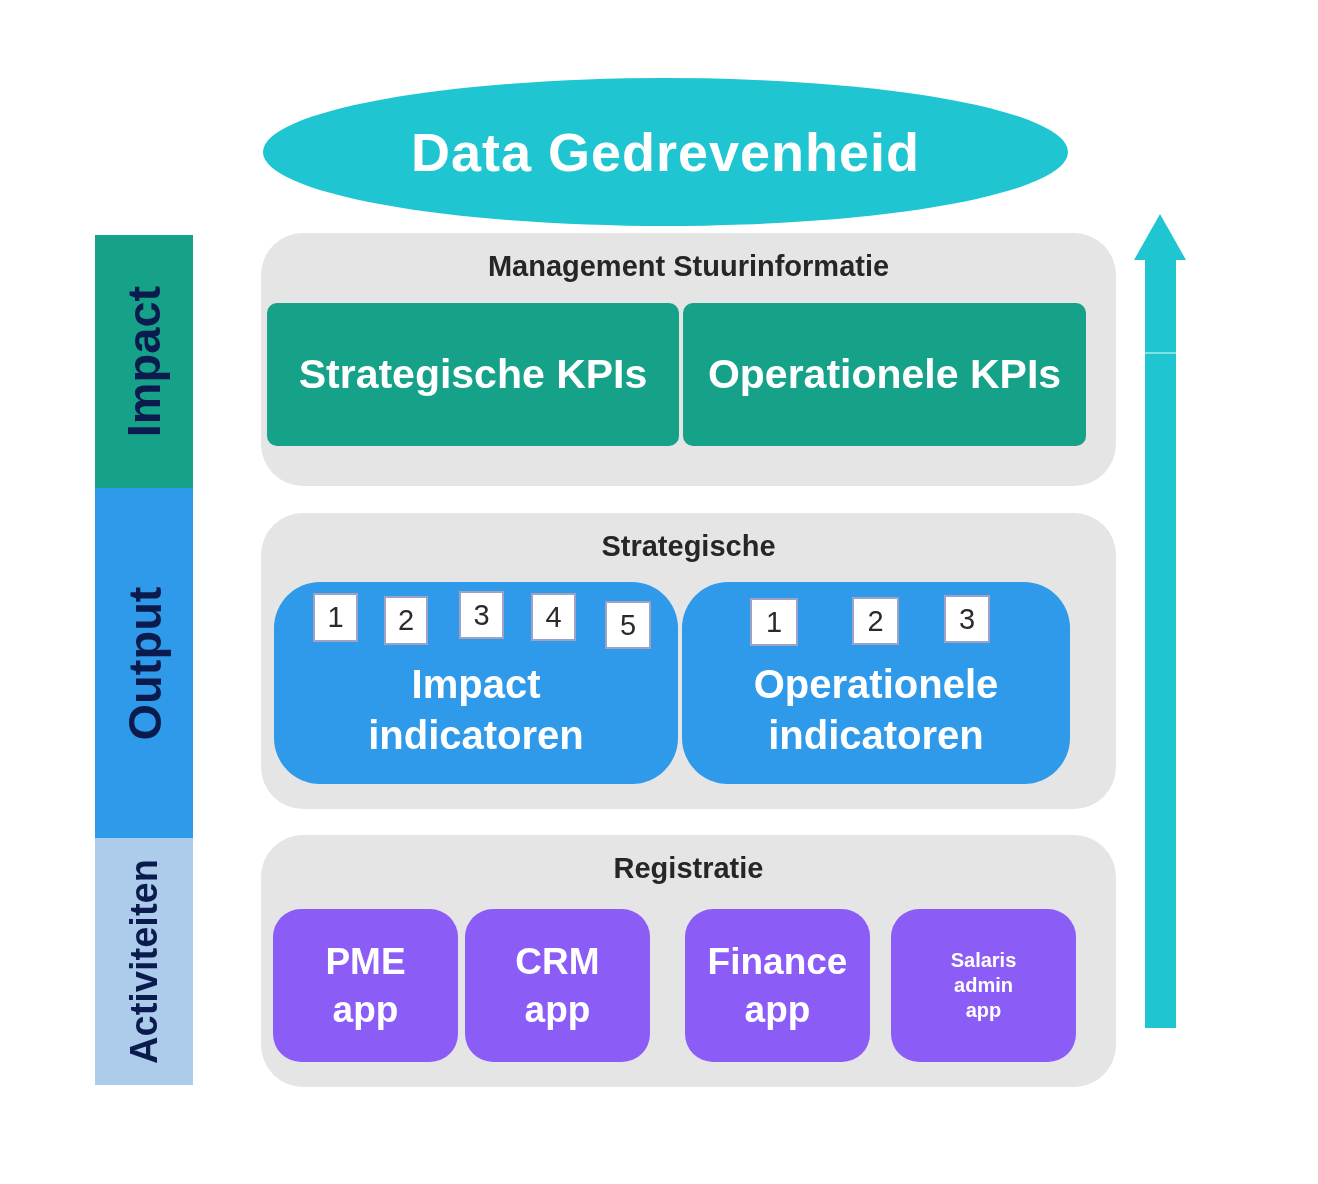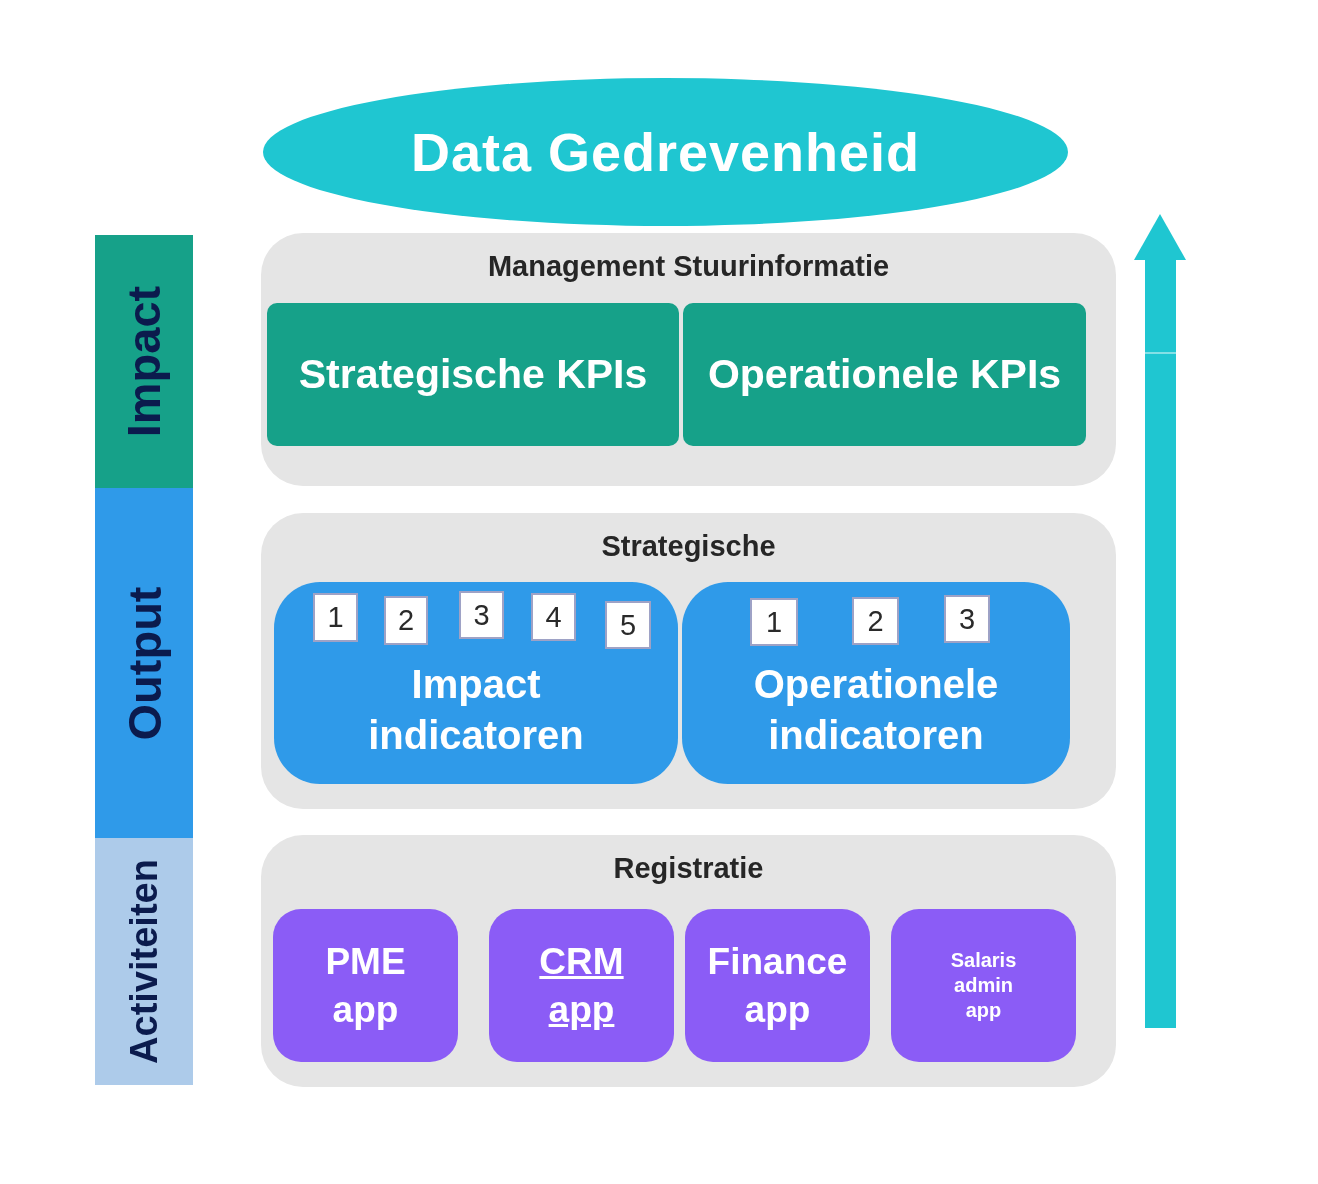--- a/index.html
+++ b/index.html
@@ -59,21 +59,21 @@
     font-size:29px; color:#2a2a2a;
   }
 
   
   .app-box {
     position:absolute; top:74px; height:153px; background:#8b5cf6; border-radius:28px;
     display:flex; flex-direction:column; align-items:center; justify-content:center;
     color:#ffffff; font-weight:bold; font-size:37px; line-height:1.28; text-align:center;
   }
   .app-1 { left:12px;  width:185px; }
-  .app-2 { left:228px; width:185px;text-decoration:underline; }
+  .app-2 { left:204px; width:185px; }
   .app-3 { left:424px; width:185px; }
   .app-4 { left:630px; width:185px; font-size:20px; line-height:1.25; }
 
   
   .arrow-shaft { position:absolute; left:1145px; top:258px; width:31px; height:770px; background:#1FC6D1; }
   .arrow-head {
     position:absolute; left:1134px; top:214px; width:0; height:0;
     border-left:26px solid transparent; border-right:26px solid transparent;
     border-bottom:46px solid #1FC6D1;
   }

